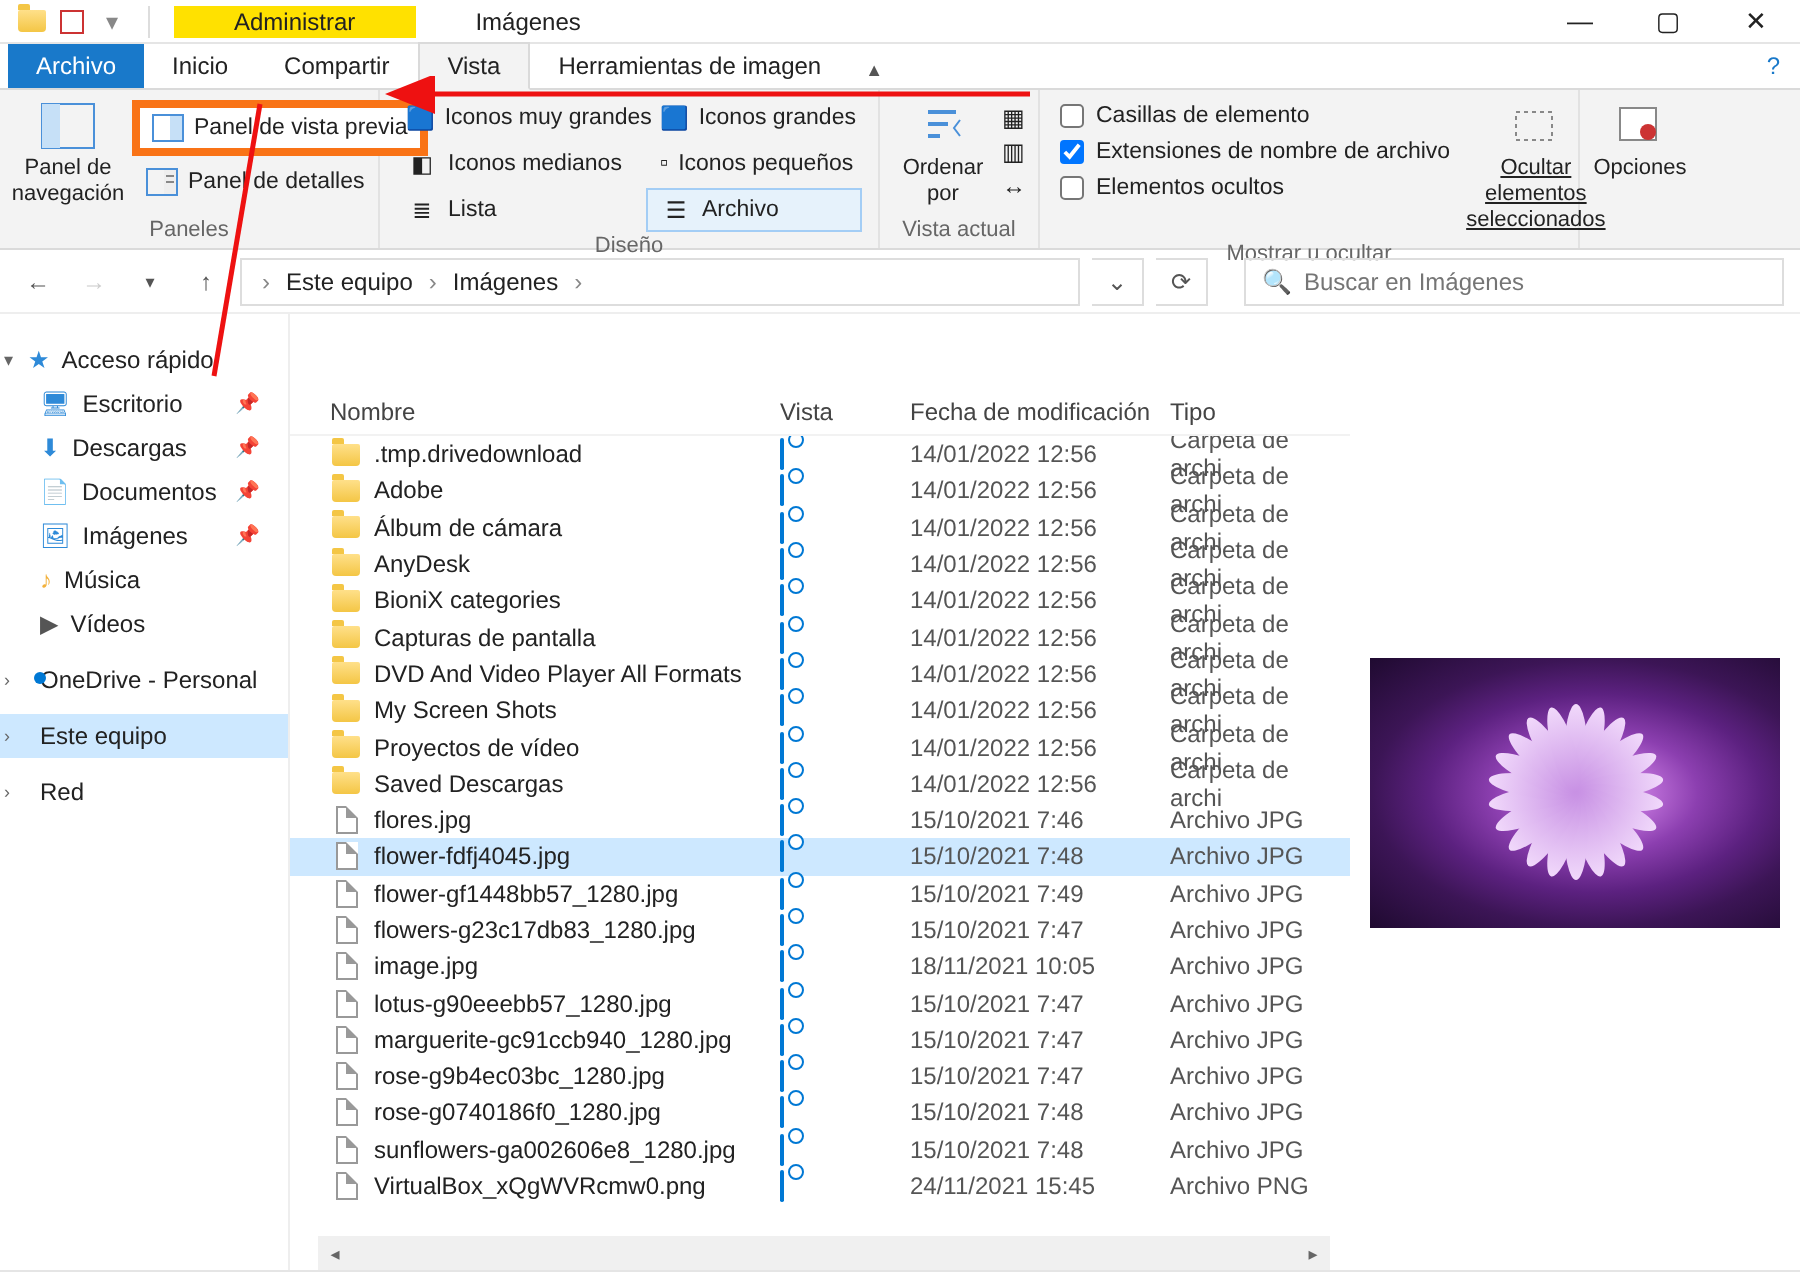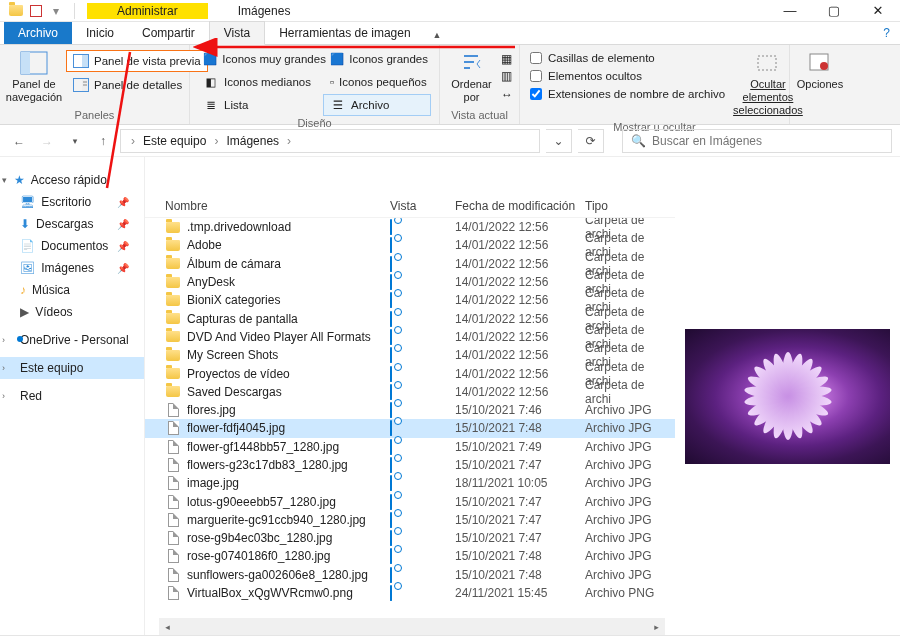--- a/index.html
+++ b/index.html
@@ -26,21 +26,21 @@
 .ribbon { height: 80px; background: #f3f3f3; border-bottom: 1px solid #dadada; display: flex; }
 .rgroup { border-right: 1px solid #e2e2e2; display: flex; flex-direction: column; padding: 3px 6px 0; }
 .rgroup-body { flex: 1; display: flex; gap: 4px; }
 .rgroup-label { text-align: center; font-size: 11px; color: #666; padding: 1px 0 3px; }
 .rbtn-big { width: 56px; display: flex; flex-direction: column; align-items: center; justify-content: flex-start; text-align: center; font-size: 11px; gap: 2px; padding: 2px 0; line-height: 1.2; }
 .rbtn-big .ic { width: 30px; height: 26px; display:flex; align-items:center; justify-content:center; }
 .rstack { display: flex; flex-direction: column; gap: 2px; padding-top: 2px; }
 .rbtn-row { display: flex; align-items: center; gap: 5px; padding: 2px 6px; font-size: 11.5px; white-space: nowrap; border: 1px solid transparent; }
 .rbtn-row .ic { width: 16px; height:16px; display:flex; align-items:center; justify-content:center; }
 .rbtn-row.hlblue { border: 1px solid #a3cdf5; background: #e6f2fb; }
-.rbtn-row.hlorange { border: 1px solid #f97316; background: #fff; }
+.rbtn-row.hlorange { border: 4px solid #f97316; background: #fff; }
 .checkrow { display: flex; align-items: center; gap: 6px; font-size: 11.5px; padding: 2px 4px; white-space: nowrap; }
 .checkrow input { width: 12px; height: 12px; }
 
 
 .red-arrow { position: absolute; pointer-events: none; }
 
 
 .addrbar { height: 32px; display: flex; align-items: center; gap: 6px; padding: 0 8px; border-bottom: 1px solid #eee; }
 .navbtn { width: 22px; height: 22px; display:flex; align-items:center; justify-content:center; color:#555; }
 .breadcrumb { flex: 0 0 420px; height: 24px; border: 1px solid #ddd; display: flex; align-items: center; padding: 0 6px; font-size: 12px; gap: 2px; }
@@ -228,26 +228,26 @@
   </div>
 
   <div class="rgroup" style="width:270px;">
     <div class="rgroup-body">
       <div class="rstack" style="flex:1; padding-top:2px;">
         <label class="checkrow">
             <input type="checkbox" style="">
             <span>Casillas de elemento</span>
           </label>
         <label class="checkrow">
+            <input type="checkbox" checked="" style="">
+            <span>Extensiones de nombre de archivo</span>
+          </label>
+        <label class="checkrow">
             <input type="checkbox" style="">
             <span>Elementos ocultos</span>
-          </label>
-        <label class="checkrow">
-            <input type="checkbox" checked="" style="">
-            <span>Extensiones de nombre de archivo</span>
           </label>
       </div>
       <div class="rbtn-big" style="width:78px;text-decoration:underline;">
         <span class="ic">
             <svg width="26" height="22">
               <rect x="3" y="4" width="18" height="14" fill="none" stroke="#888" stroke-dasharray="2 2"></rect>
             </svg>
           </span>
         <span style="white-space:pre-line;">Ocultar elementos
 seleccionados</span>

